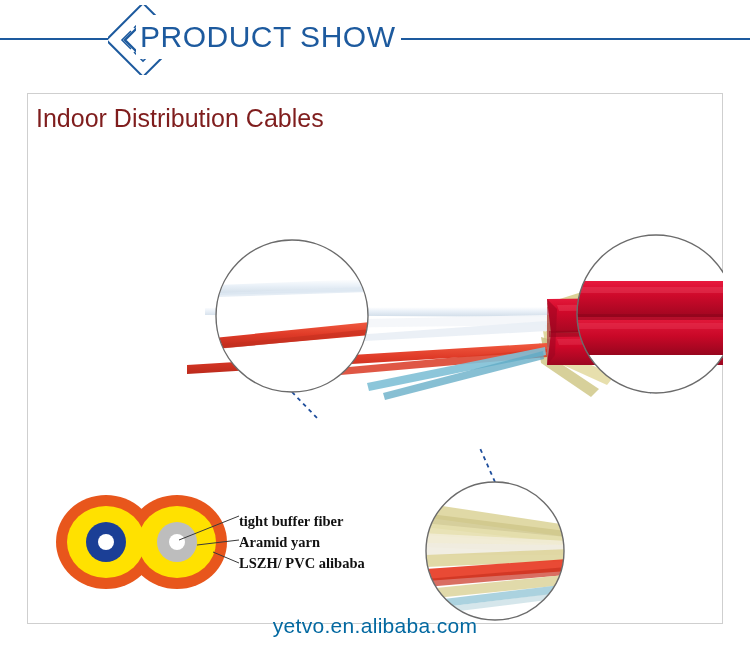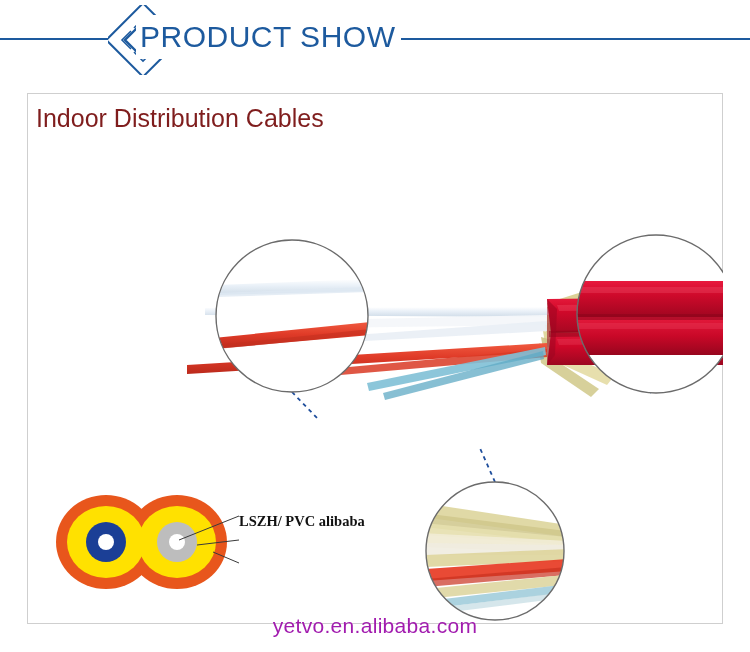--- a/index.html
+++ b/index.html
@@ -85,21 +85,21 @@
     white-space: nowrap;
   }
 
   
   #watermark {
     position: absolute;
     left: 0; top: 614px;
     width: 750px;
     text-align: center;
     font-size: 21px;
-    color: #a21caf;
+    color: #0369a1;
     letter-spacing: 0.3px;
     font-family: "Liberation Sans", sans-serif;
     pointer-events: none;
   }
 </style>
 </head>
 <body>
 
 <div id="header-banner">
   <div id="header-rule"></div>
@@ -270,18 +270,20 @@
 
     <g stroke="#3a3a3a" stroke-width="1" fill="none">
       <line x1="152" y1="447" x2="212" y2="423"></line>
       <line x1="170" y1="452" x2="212" y2="447"></line>
       <line x1="186" y1="459" x2="212" y2="470"></line>
     </g>
   </g>
 </svg>
 
 <div id="legend-block">
+  <div class="legend-label">tight buffer fiber</div>
+  <div class="legend-label">Aramid yarn</div>
   <div class="legend-label">LSZH/ PVC alibaba</div>
 </div>
 
 <div id="section-title">Indoor Distribution Cables</div>
 
 <div id="watermark">yetvo.en.alibaba.com</div>
 
 </body></html>

